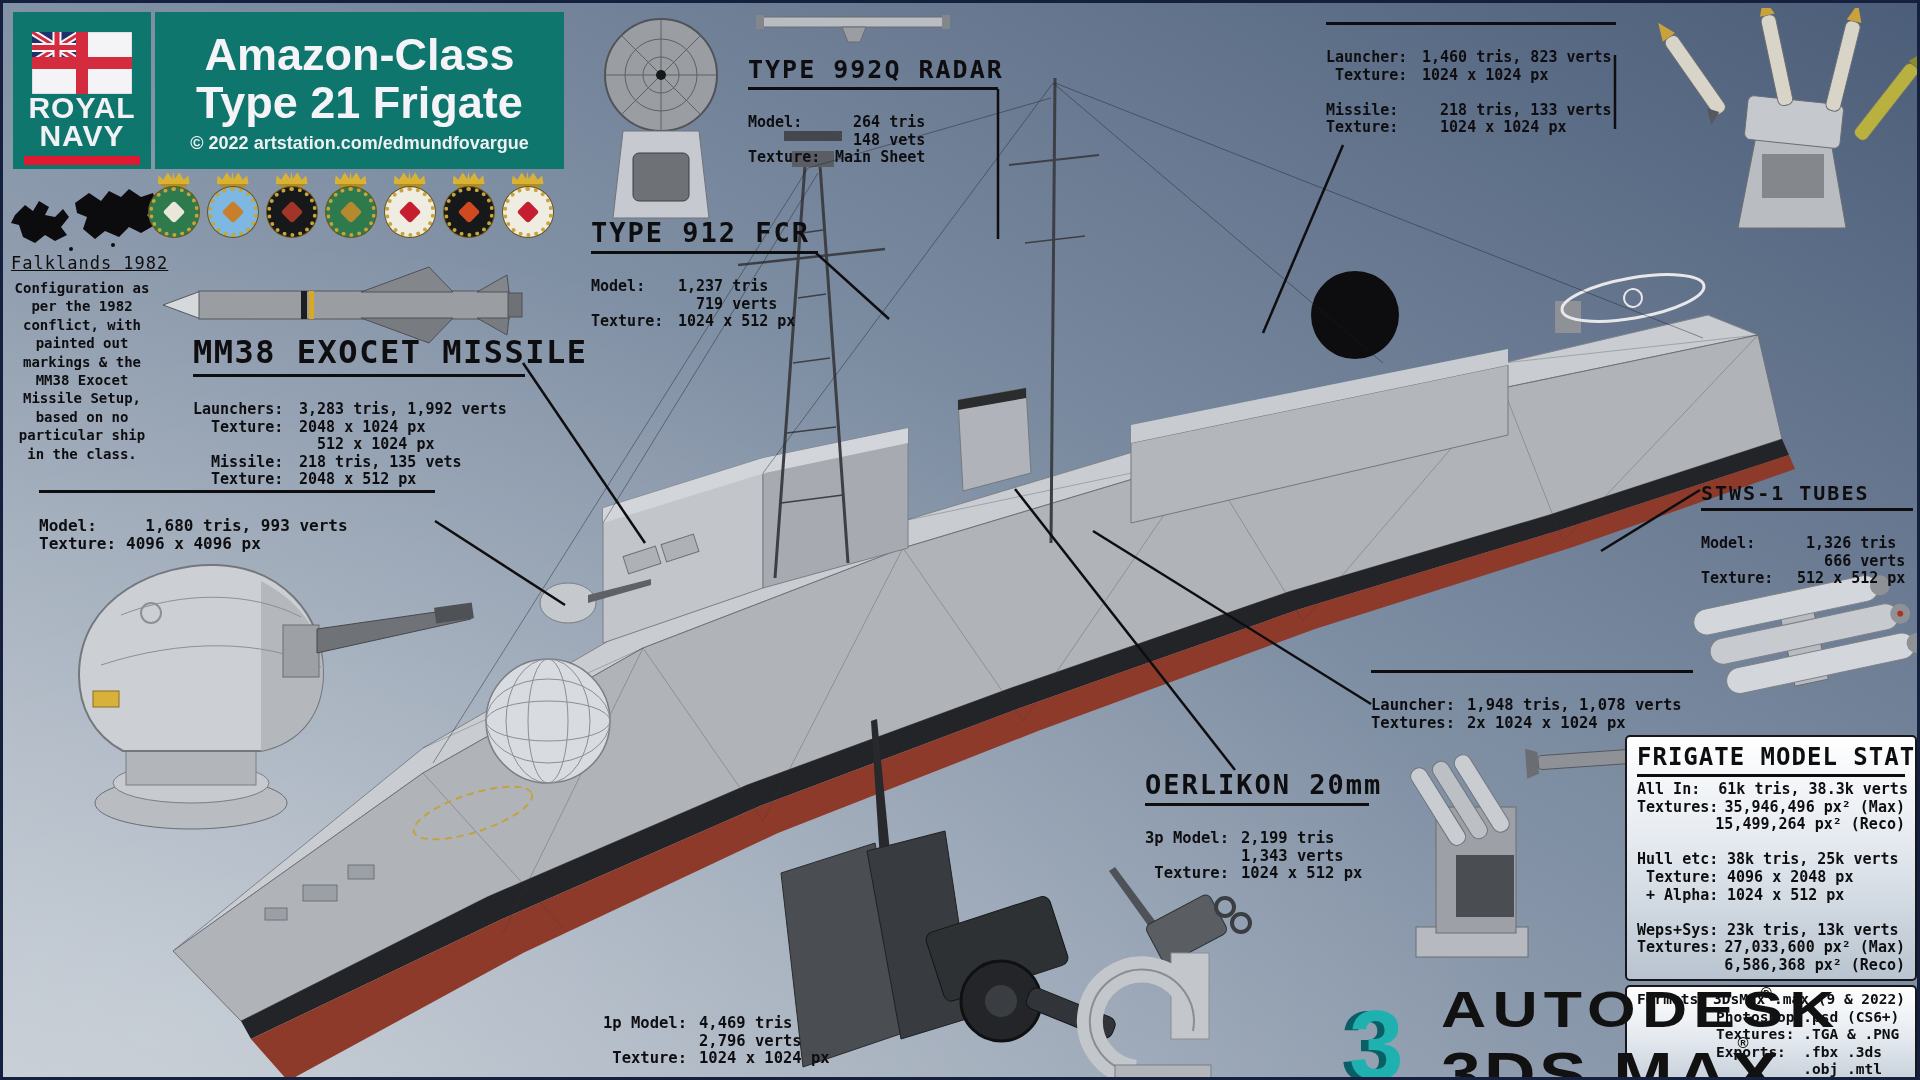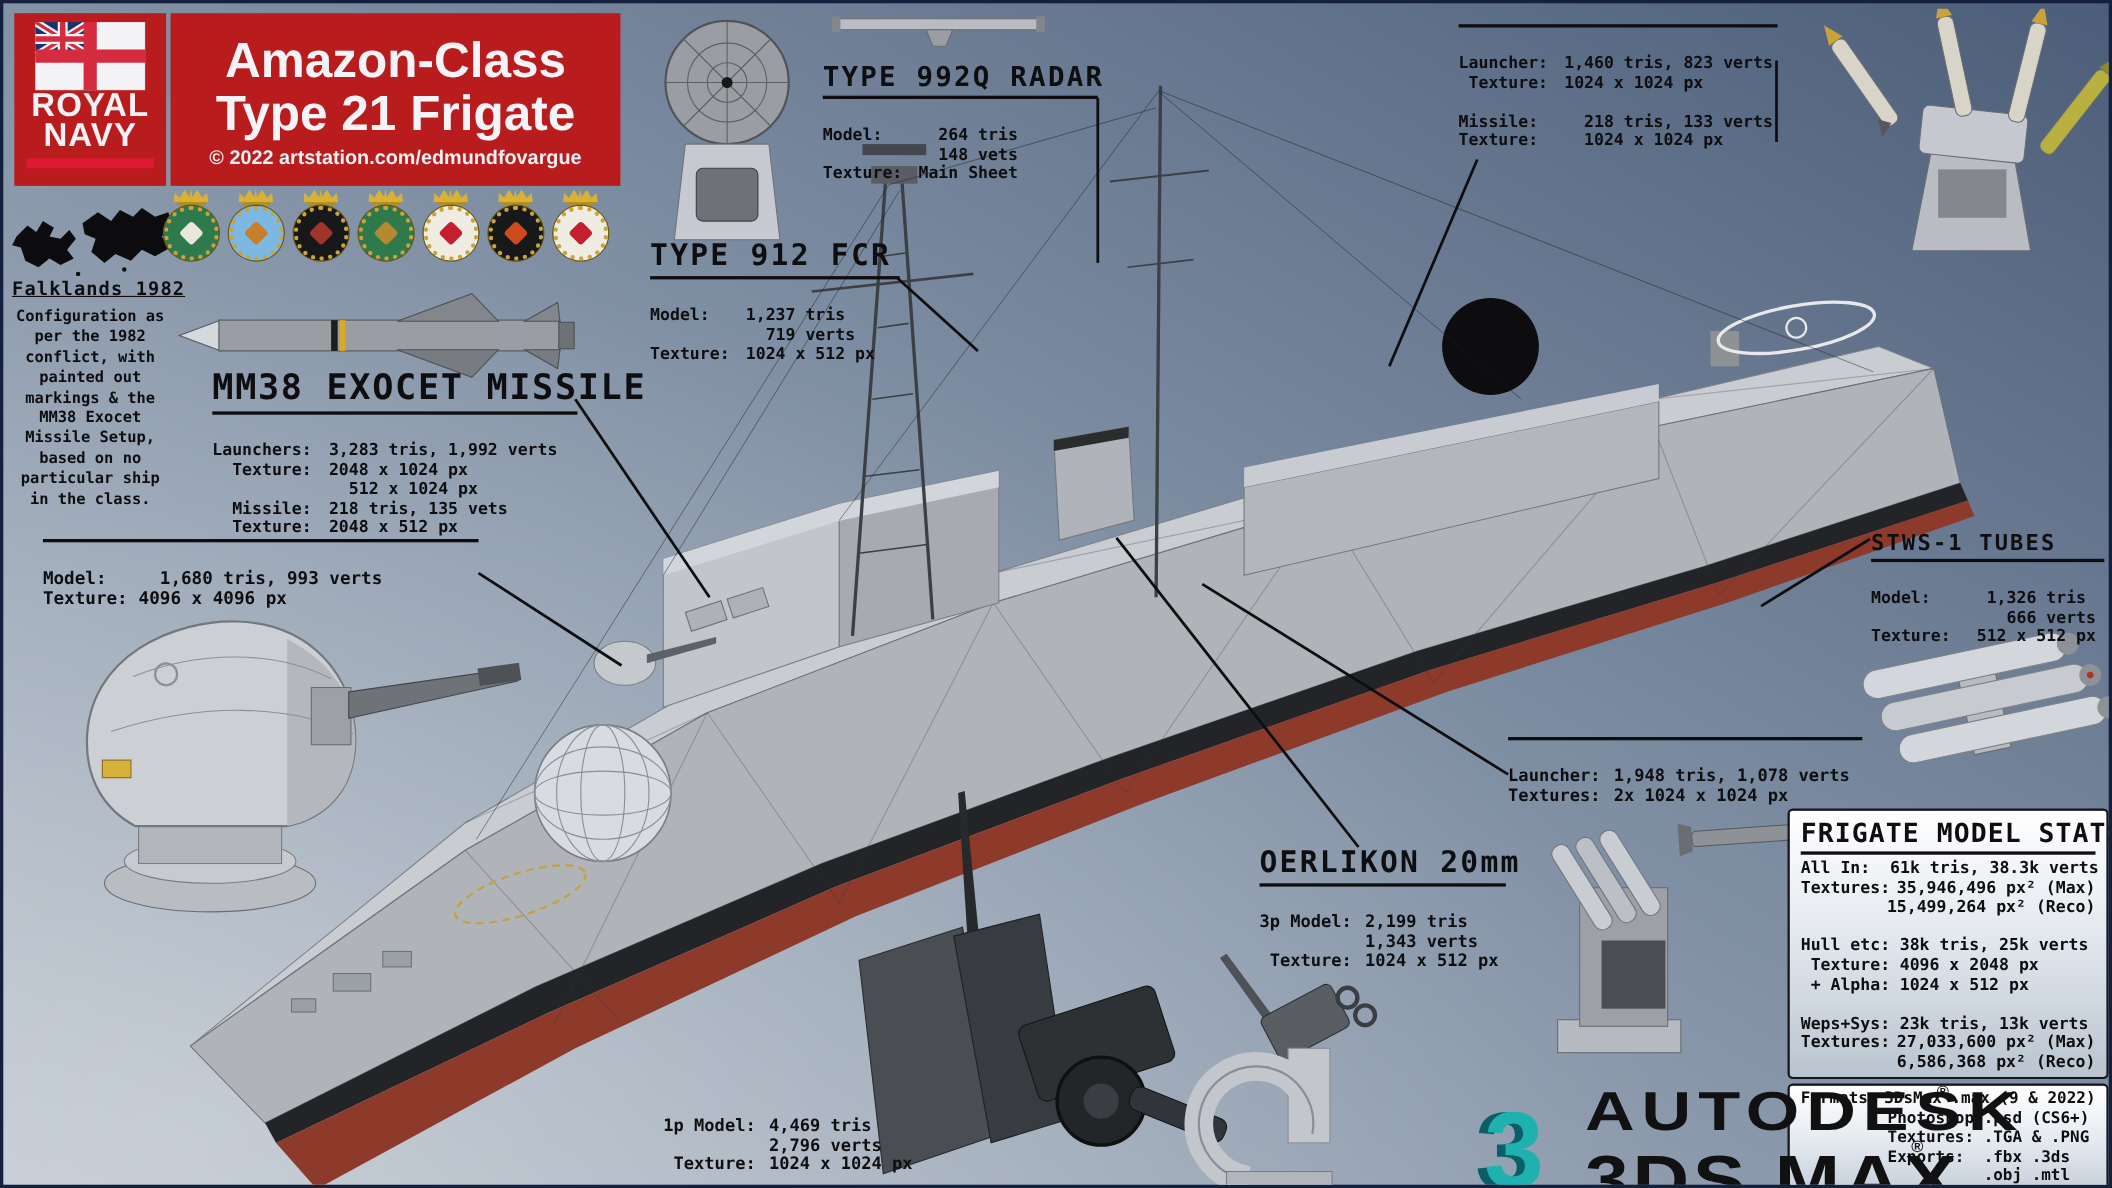--- a/index.html
+++ b/index.html
@@ -5,29 +5,29 @@
   html,body{margin:0;padding:0}
   body{
     width:1920px;height:1080px;position:relative;overflow:hidden;
     box-sizing:border-box;border:3px solid #15203e;
     background:linear-gradient(to bottom left,#4c5d79 0%,#7d8da2 45%,#b7c0ca 100%);
     font-family:"DejaVu Sans Mono",monospace;color:#0e0e10;
   }
   .vignette{position:absolute;inset:0;background:radial-gradient(ellipse at 8% 96%,rgba(255,255,255,.28),transparent 55%);pointer-events:none}
   .abs{position:absolute}
   
-  .navybox{background:#b91c1c;box-sizing:border-box}
-  .logo-box{left:10px;top:9px;width:138px;height:157px;display:flex;flex-direction:column;align-items:center;padding-top:8px}
+  .navybox{background:#0f766e;box-sizing:border-box}
+  .logo-box{left:10px;top:9px;width:138px;height:157px;display:flex;flex-direction:column;align-items:center;padding-top:20px}
   .brand{font-family:"Liberation Sans",sans-serif;font-weight:bold;color:#f2f2f6;font-size:30px;line-height:.92;letter-spacing:1px;text-align:center}
   .redbar{width:116px;height:9px;background:#e01933;margin-top:7px}
   .title-box{left:152px;top:9px;width:409px;height:157px;display:flex;flex-direction:column;align-items:center;justify-content:center;padding-top:4px}
   .big-title{font-family:"Liberation Sans",sans-serif;font-weight:bold;color:#f4f4f8;font-size:45px;line-height:1.06;text-align:center}
   .copyright{font-family:"Liberation Sans",sans-serif;font-weight:bold;color:#eef0f4;font-size:18px;margin-top:6px}
   
-  .falk-title{left:8px;top:250px;font-size:17px;font-weight:bold;text-decoration:underline;letter-spacing:1px}
+  .falk-title{left:8px;top:250px;font-size:17px;font-weight:normal;text-decoration:underline;letter-spacing:1px}
   .falk-body{left:0px;top:276px;width:158px;text-align:center;font-size:14px;font-weight:bold;line-height:18.4px}
   
   .crest-row{left:144px;top:168px;display:flex;gap:6px}
   .crest{width:53px;display:flex;flex-direction:column;align-items:center}
   .crown{width:32px;height:13px;background:#d9b233;clip-path:polygon(0 100%,4% 35%,18% 68%,32% 12%,46% 62%,50% 4%,54% 62%,68% 12%,82% 68%,96% 35%,100% 100%);}
   .crown-base{width:26px;height:4px;background:#b38d23;border-radius:2px;margin-top:-1px}
   .roundel{width:50px;height:50px;border-radius:50%;border:4px dotted #c9a43c;box-sizing:border-box;background:#222;display:flex;align-items:center;justify-content:center;box-shadow:0 0 0 1px #6a5616}
   .charge{width:16px;height:16px;transform:rotate(45deg);border-radius:3px}
   
   .sblock{position:absolute}

